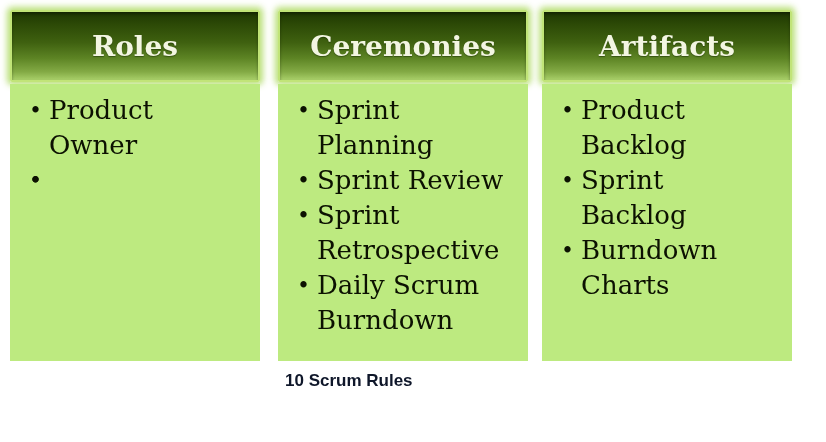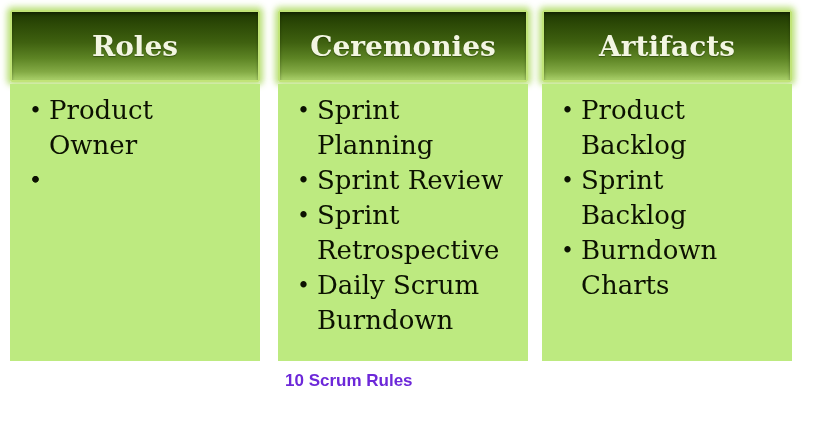--- a/index.html
+++ b/index.html
@@ -74,21 +74,21 @@
   .item-text {
     white-space: pre-line;
   }
   .caption {
     position: absolute;
     left: 285px;
     top: 371px;
     font-family: "Liberation Sans", sans-serif;
     font-weight: bold;
     font-size: 17px;
-    color: #6d28d9;
+    color: #0f172a;
   }
 </style>
 </head>
 <body>
 
 <div class="canvas">
 
   <section class="card pos-0">
     <header class="card-header">
       <span>Roles</span>

